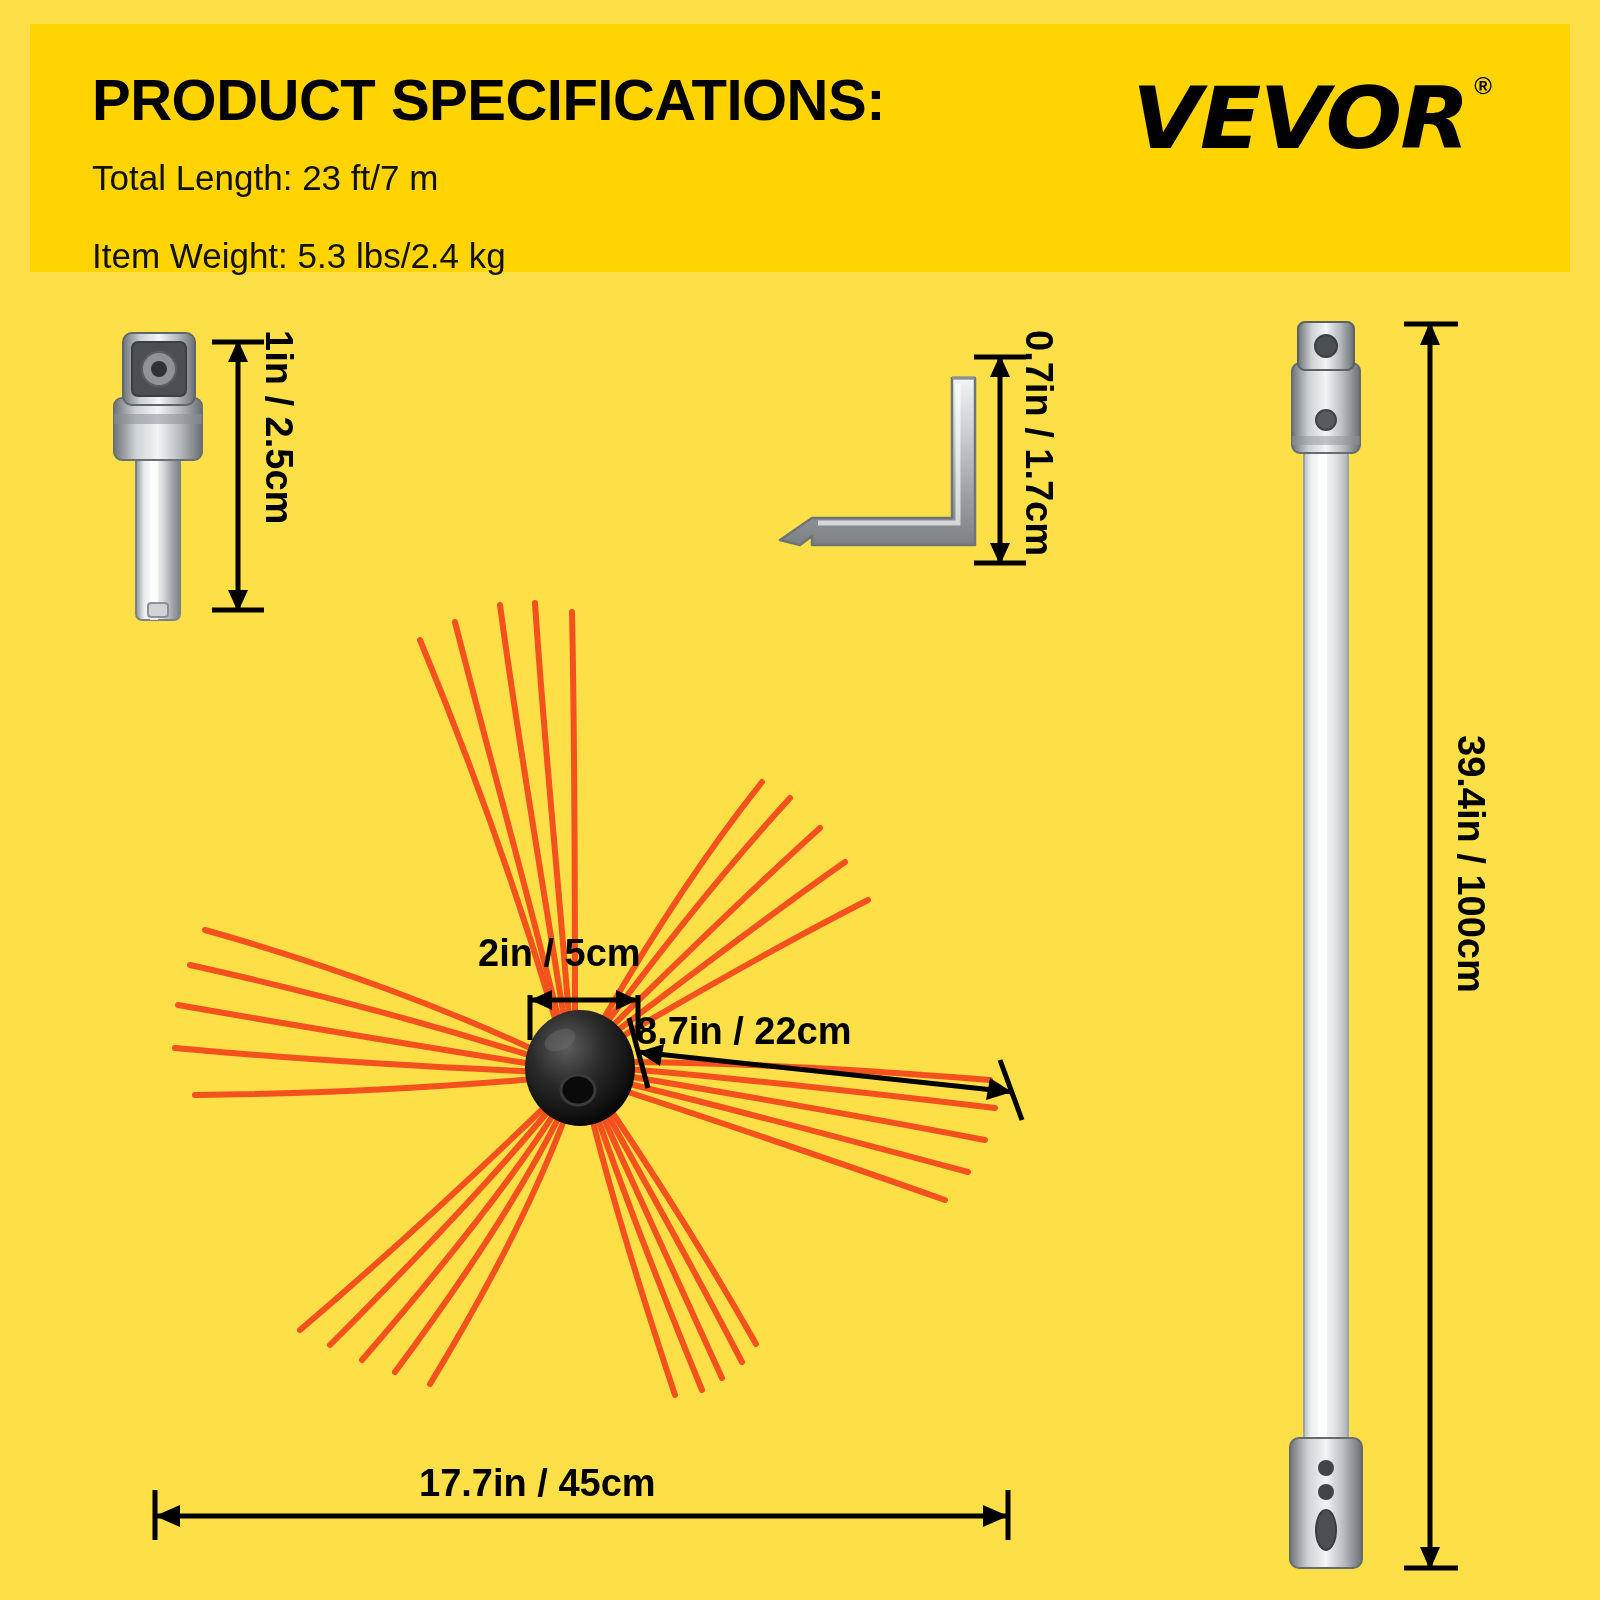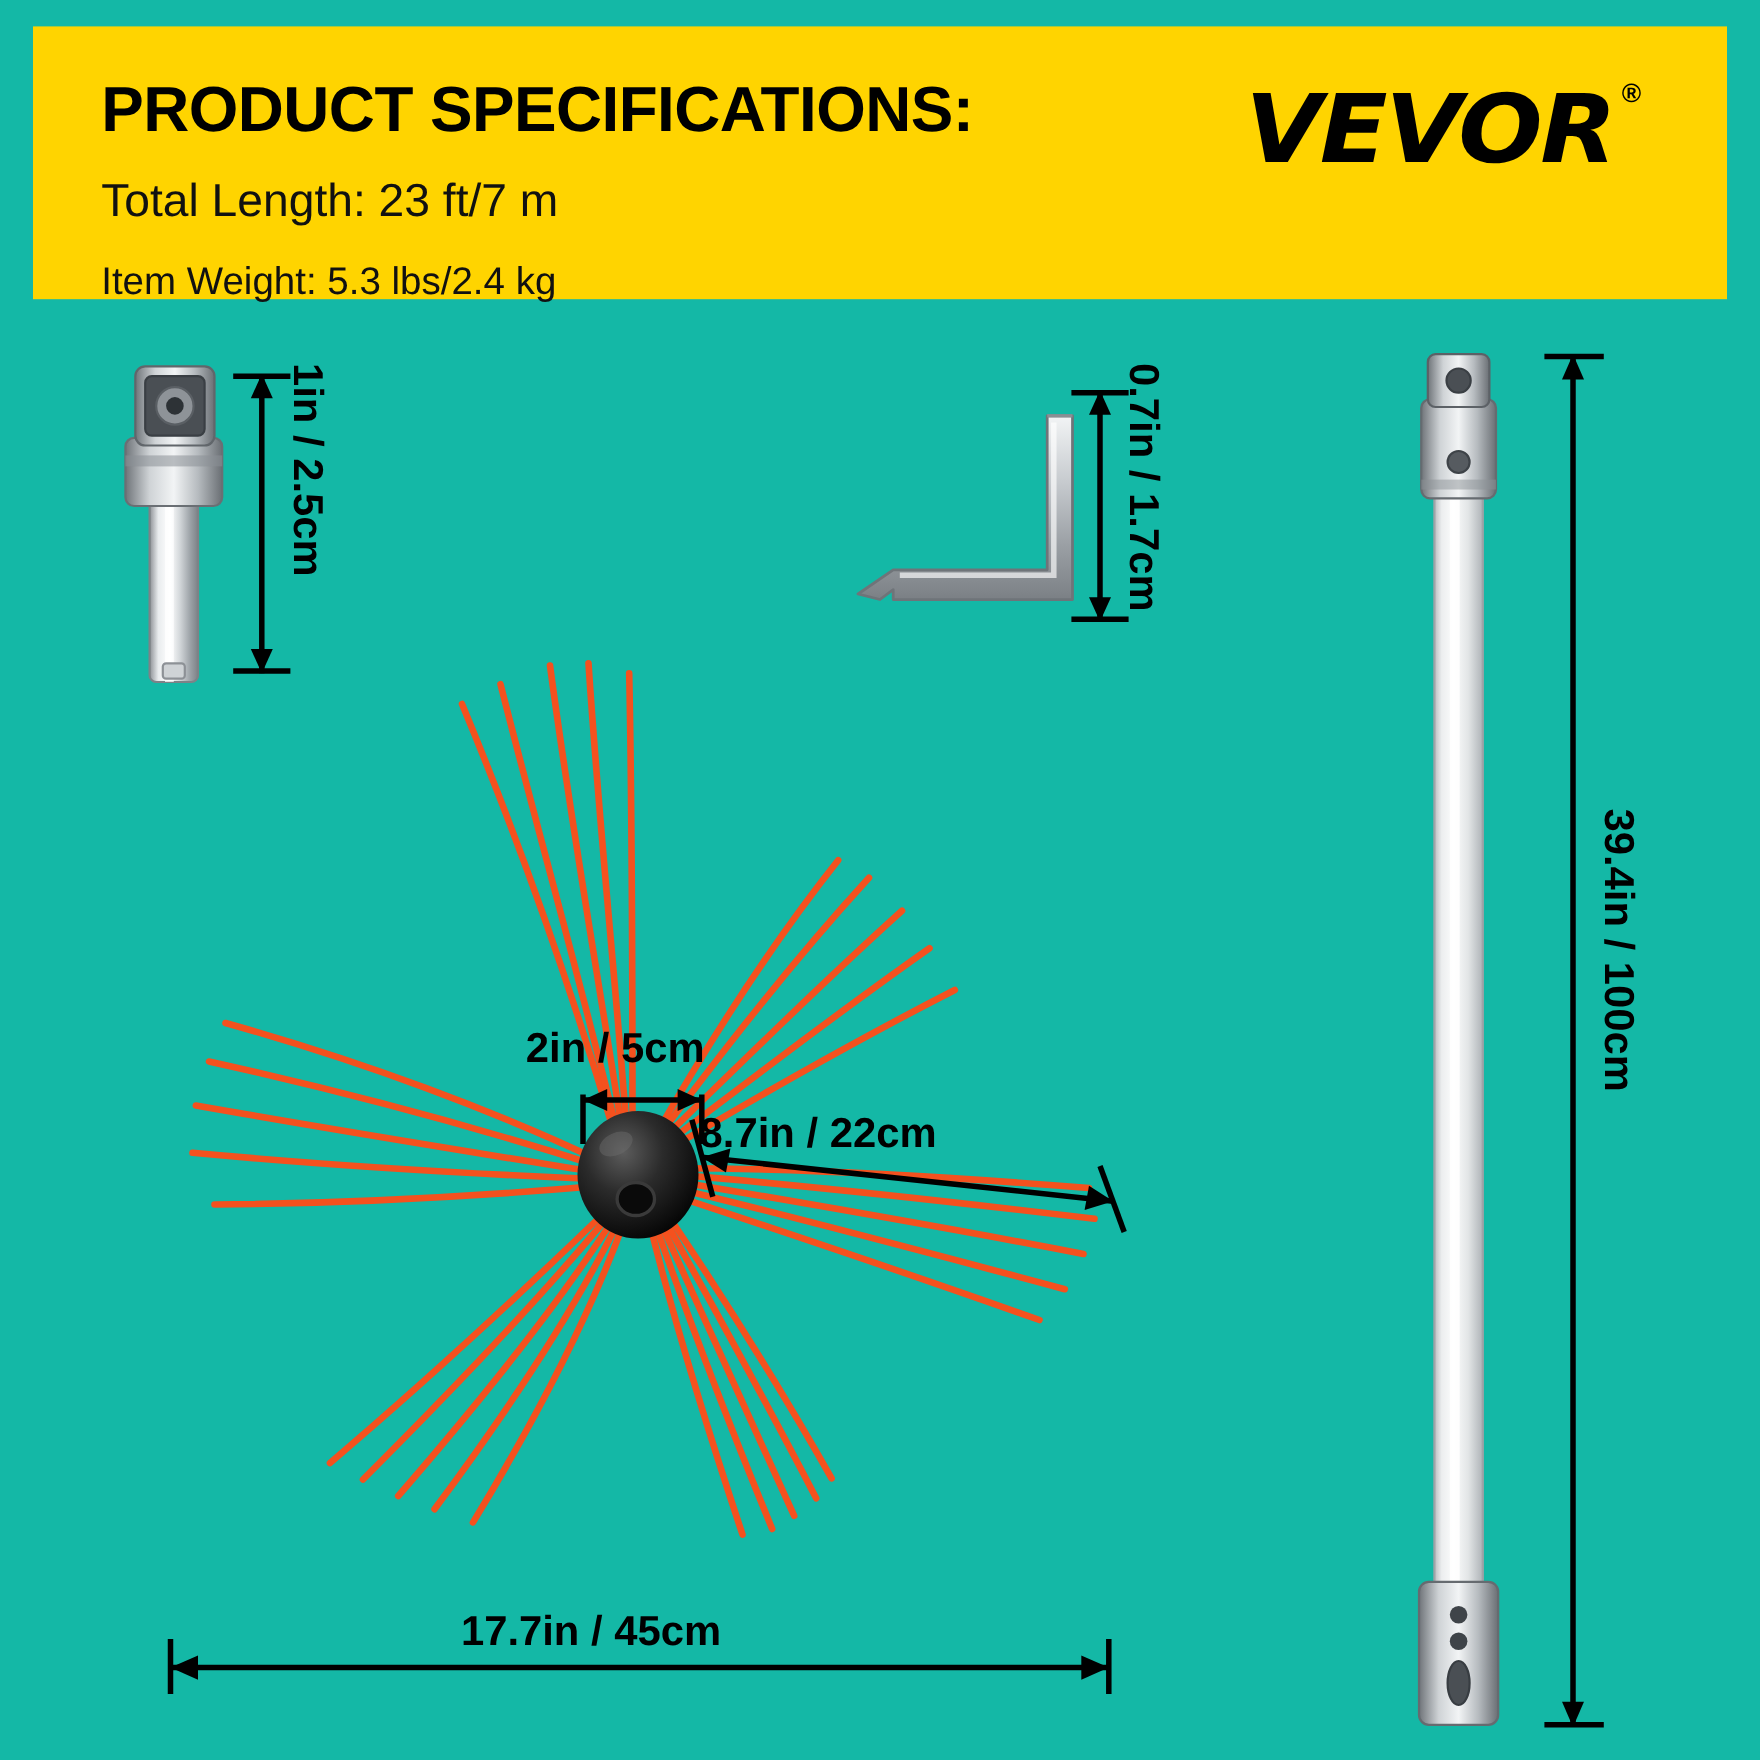--- a/index.html
+++ b/index.html
@@ -12,21 +12,21 @@
     height: 1600px;
     font-family: "Liberation Sans", sans-serif;
     color: #000000;
     overflow: hidden;
     position: relative;
   }
   #page {
     position: relative;
     width: 1600px;
     height: 1600px;
-    background: #14b8a6;
+    background: #fde047;
   }
 
   
   .banner {
     position: absolute;
     left: 30px;
     top: 24px;
     width: 1540px;
     height: 248px;
     background: #ffd400;
@@ -39,21 +39,21 @@
     font-size: 58px;
     font-weight: bold;
     letter-spacing: -0.5px;
     color: #000;
     white-space: nowrap;
   }
   .banner-line1 {
     position: absolute;
     left: 62px;
     top: 134px;
-    font-size: 42px;
+    font-size: 35px;
     color: #111;
     white-space: nowrap;
   }
   .banner-line2 {
     position: absolute;
     left: 62px;
     top: 185px;
     font-size: 35px;
     color: #111;
     white-space: nowrap;

